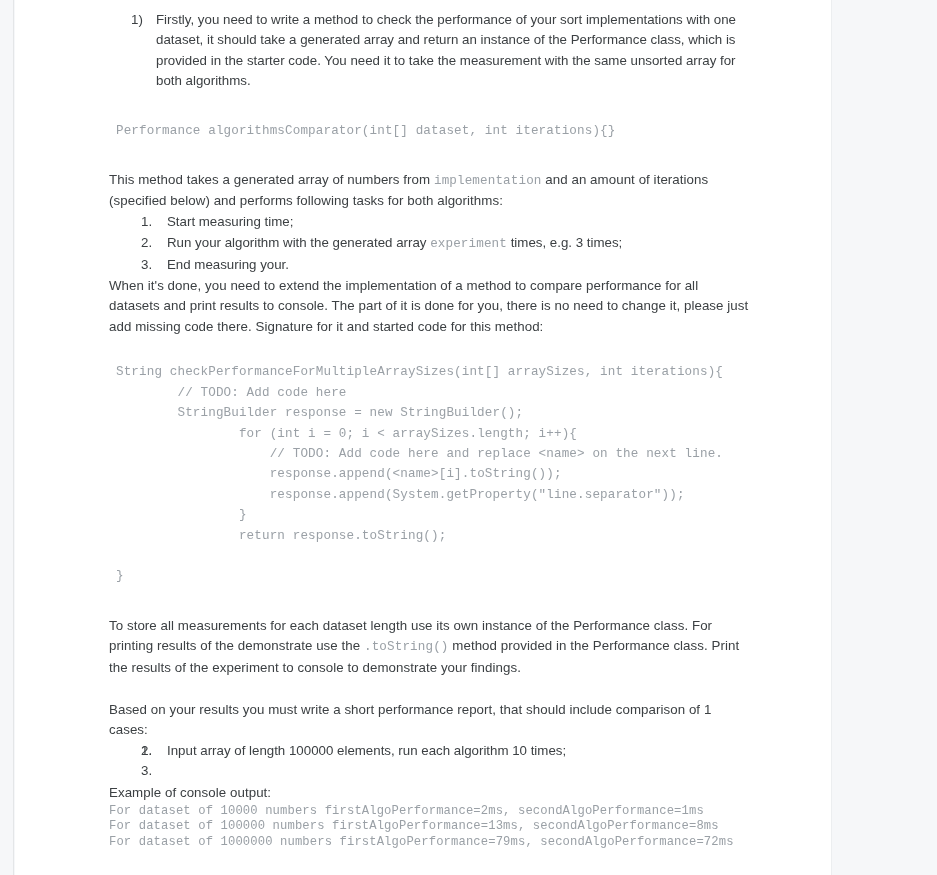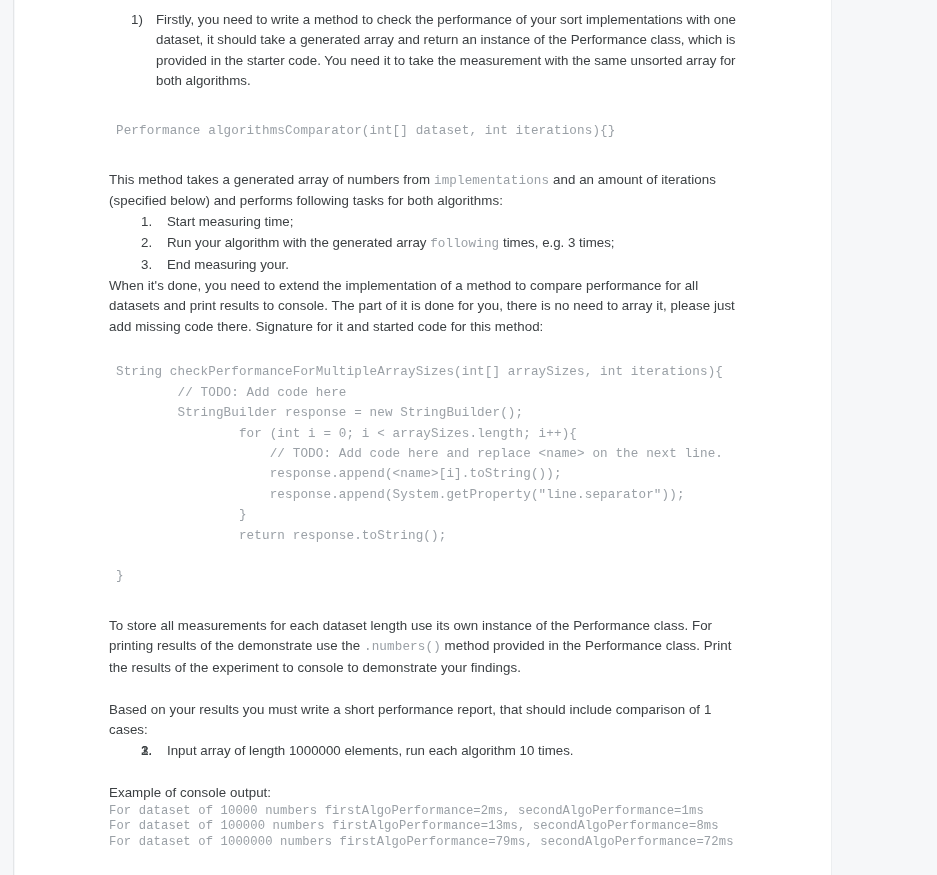--- a/index.html
+++ b/index.html
@@ -142,69 +142,69 @@
           <span>Firstly, you need to write a method to check the performance of your sort implementations with one dataset, it should take a generated array and return an instance of the Performance class, which is provided in the starter code. You need it to take the measurement with the same unsorted array for both algorithms.</span>
         </li>
       </ol>
 
       <div class="gap-lg"></div>
 
       <pre class="codeblock">Performance algorithmsComparator(int[] dataset, int iterations){}</pre>
 
       <div class="gap-lg"></div>
 
-      <p class="para"><span>This method takes a generated array of numbers from </span><code class="inline">implementations</code><span> and an amount of iterations (specified below) and performs following tasks for both algorithms:</span></p>
+      <p class="para"><span>This method takes a generated array of numbers from </span><code class="inline">implementation</code><span> and an amount of iterations (specified below) and performs following tasks for both algorithms:</span></p>
 
       <ol class="olist sub">
         <li>
           <span class="marker">1.</span><span>Start measuring time;</span><code class="inline"></code><span></span>
         </li>
         <li>
-          <span class="marker">2.</span><span>Run your algorithm with the generated array </span><code class="inline">following</code><span> times, e.g. 3 times;</span>
+          <span class="marker">2.</span><span>Run your algorithm with the generated array </span><code class="inline">experiment</code><span> times, e.g. 3 times;</span>
         </li>
         <li>
           <span class="marker">3.</span><span>End measuring your.</span><code class="inline"></code><span></span>
         </li>
       </ol>
 
 
-      <p class="para">When it's done, you need to extend the implementation of a method to compare performance for all datasets and print results to console. The part of it is done for you, there is no need to array it, please just add missing code there. Signature for it and started code for this method:</p>
+      <p class="para">When it's done, you need to extend the implementation of a method to compare performance for all datasets and print results to console. The part of it is done for you, there is no need to change it, please just add missing code there. Signature for it and started code for this method:</p>
 
       <div class="gap-md"></div>
 
       <pre class="codeblock">String checkPerformanceForMultipleArraySizes(int[] arraySizes, int iterations){
         // TODO: Add code here
         StringBuilder response = new StringBuilder();
                 for (int i = 0; i &lt; arraySizes.length; i++){
                     // TODO: Add code here and replace &lt;name&gt; on the next line.
                     response.append(&lt;name&gt;[i].toString());
                     response.append(System.getProperty("line.separator"));
                 }
                 return response.toString();
 
 }</pre>
 
       <div class="gap-lg"></div>
 
-      <p class="para"><span>To store all measurements for each dataset length use its own instance of the Performance class. For printing results of the demonstrate use the </span><code class="inline">.numbers()</code><span> method provided in the Performance class. Print the results of the experiment to console to demonstrate your findings.</span></p>
+      <p class="para"><span>To store all measurements for each dataset length use its own instance of the Performance class. For printing results of the demonstrate use the </span><code class="inline">.toString()</code><span> method provided in the Performance class. Print the results of the experiment to console to demonstrate your findings.</span></p>
 
       <div class="gap-lg"></div>
 
       <p class="para">Based on your results you must write a short performance report, that should include comparison of 1 cases:</p>
 
       <ol class="olist sub">
         <li>
           <span class="marker">1.</span>
         </li>
         <li>
           <span class="marker">2.</span>
+          <span>Input array of length 100000 elements, run each algorithm 10 times;</span>
         </li>
         <li>
           <span class="marker">3.</span>
-          <span>Input array of length 1000000 elements, run each algorithm 10 times.</span>
         </li>
       </ol>
 
       <div class="gap-lg"></div>
 
       <p class="para">Example of console output:</p>
 
       <pre class="console">For dataset of 10000 numbers firstAlgoPerformance=2ms, secondAlgoPerformance=1ms
 For dataset of 100000 numbers firstAlgoPerformance=13ms, secondAlgoPerformance=8ms
 For dataset of 1000000 numbers firstAlgoPerformance=79ms, secondAlgoPerformance=72ms</pre>

